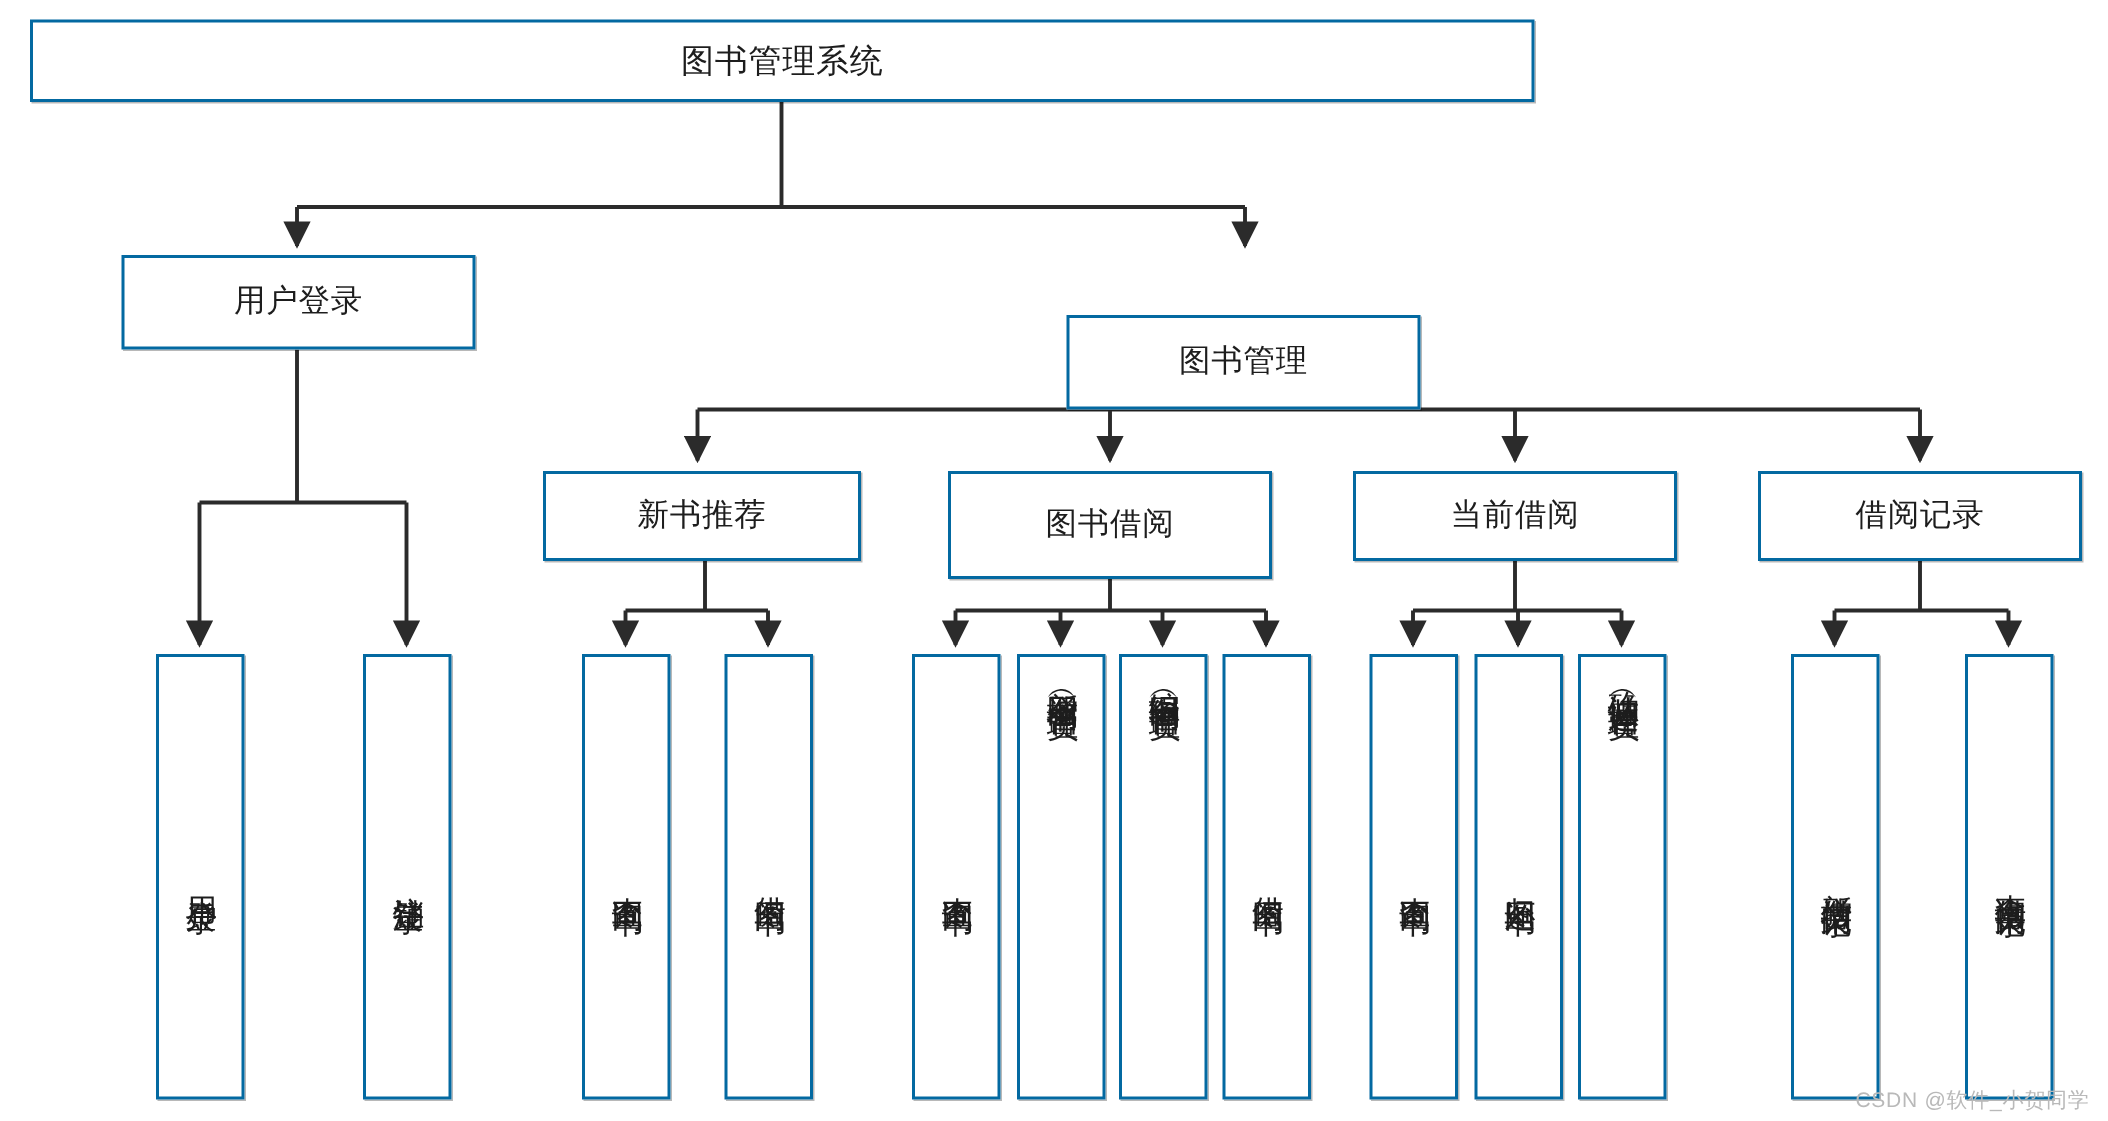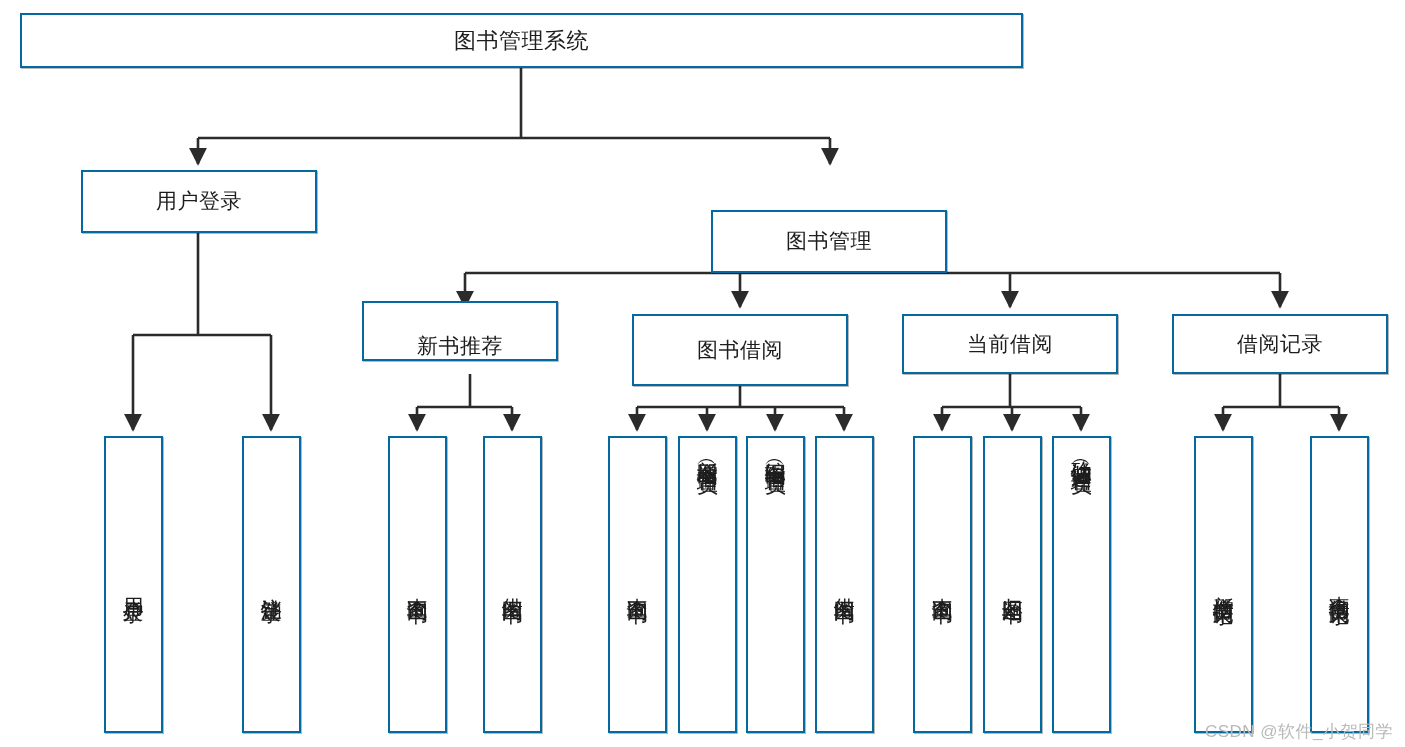--- a/index.html
+++ b/index.html
@@ -59,21 +59,21 @@
     max-height: 100%;
   }
   .node-leaf.leaf-centered {
     align-items: center;
     padding-top: 0;
   }
   .watermark {
     position: absolute;
     right: 12px;
     bottom: 4px;
-    font-size: 17px;
+    font-size: 14px;
     color: #b9b9b9;
     letter-spacing: 0.5px;
     white-space: nowrap;
     user-select: none;
   }
 </style>
 </head>
 <body>
 
 <div id="stage">
@@ -133,21 +133,21 @@
   </div>
 
   <div class="node-box" style="left:81px; top:170px; width:236px; height:63px;">
     <span class="node-label">用户登录</span>
   </div>
 
   <div class="node-box" style="left:711px; top:170px; width:236px; height:63px;margin-top:40px;">
     <span class="node-label">图书管理</span>
   </div>
 
-  <div class="node-box" style="left:362px; top:301px; width:196px; height:60px;align-items:flex-end;">
+  <div class="node-box" style="left:362px; top:314px; width:212px; height:60px;">
     <span class="node-label">新书推荐</span>
   </div>
 
   <div class="node-box" style="left:632px; top:314px; width:216px; height:72px;">
     <span class="node-label">图书借阅</span>
   </div>
 
   <div class="node-box" style="left:1172px; top:314px; width:216px; height:60px;">
     <span class="node-label">借阅记录</span>
   </div>

